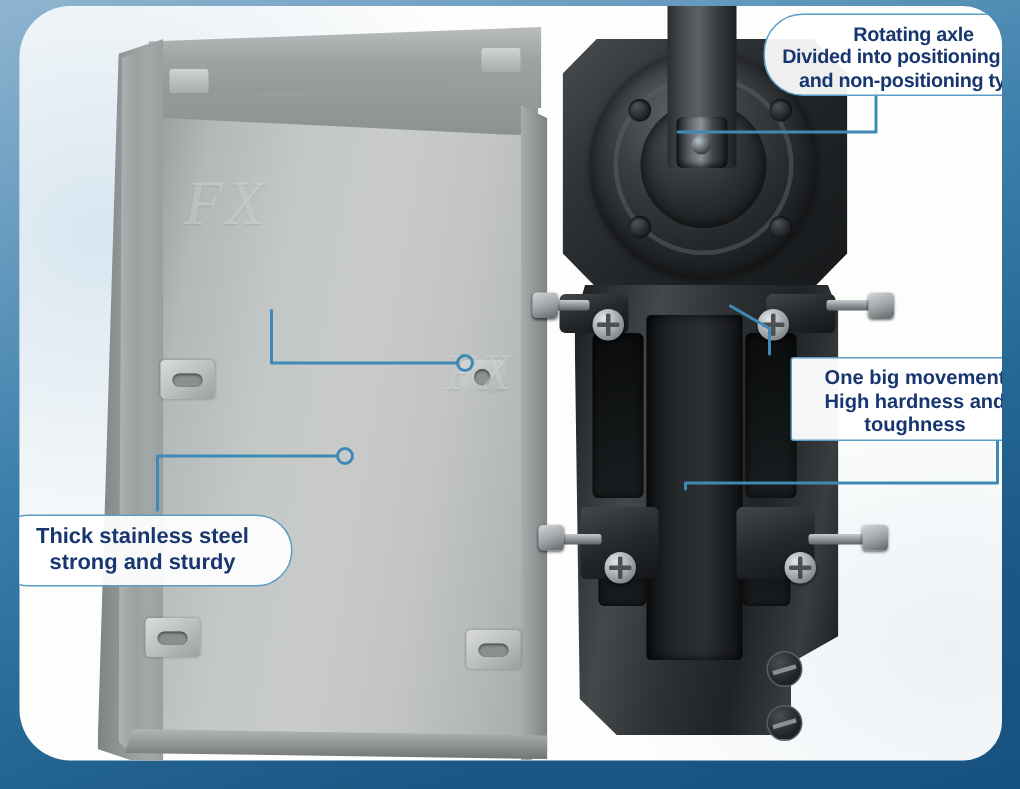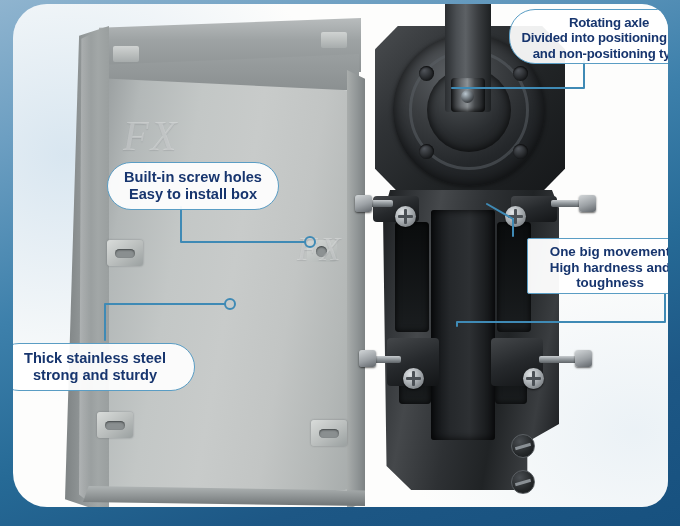--- a/index.html
+++ b/index.html
@@ -472,22 +472,20 @@
 
         <path d="M 652 288 L 652 318 L 444 318 L 444 322"></path>
         <path d="M 500 232 L 500 215 L 474 200"></path>
       </g>
     </svg>
 
     <div class="callout pill" id="co-rotating">Rotating axle
 Divided into positioning type
 and non-positioning type</div>
 
-    <div class="callout pill" id="co-screwholes">Built-in screw holes
-Easy to install box</div>
 
     <div class="callout rect" id="co-onebig">One big movement
 High hardness and
 toughness</div>
 
     <div class="callout pill" id="co-thick">Thick stainless steel
 strong and sturdy</div>
 
   </div>
 </div>

